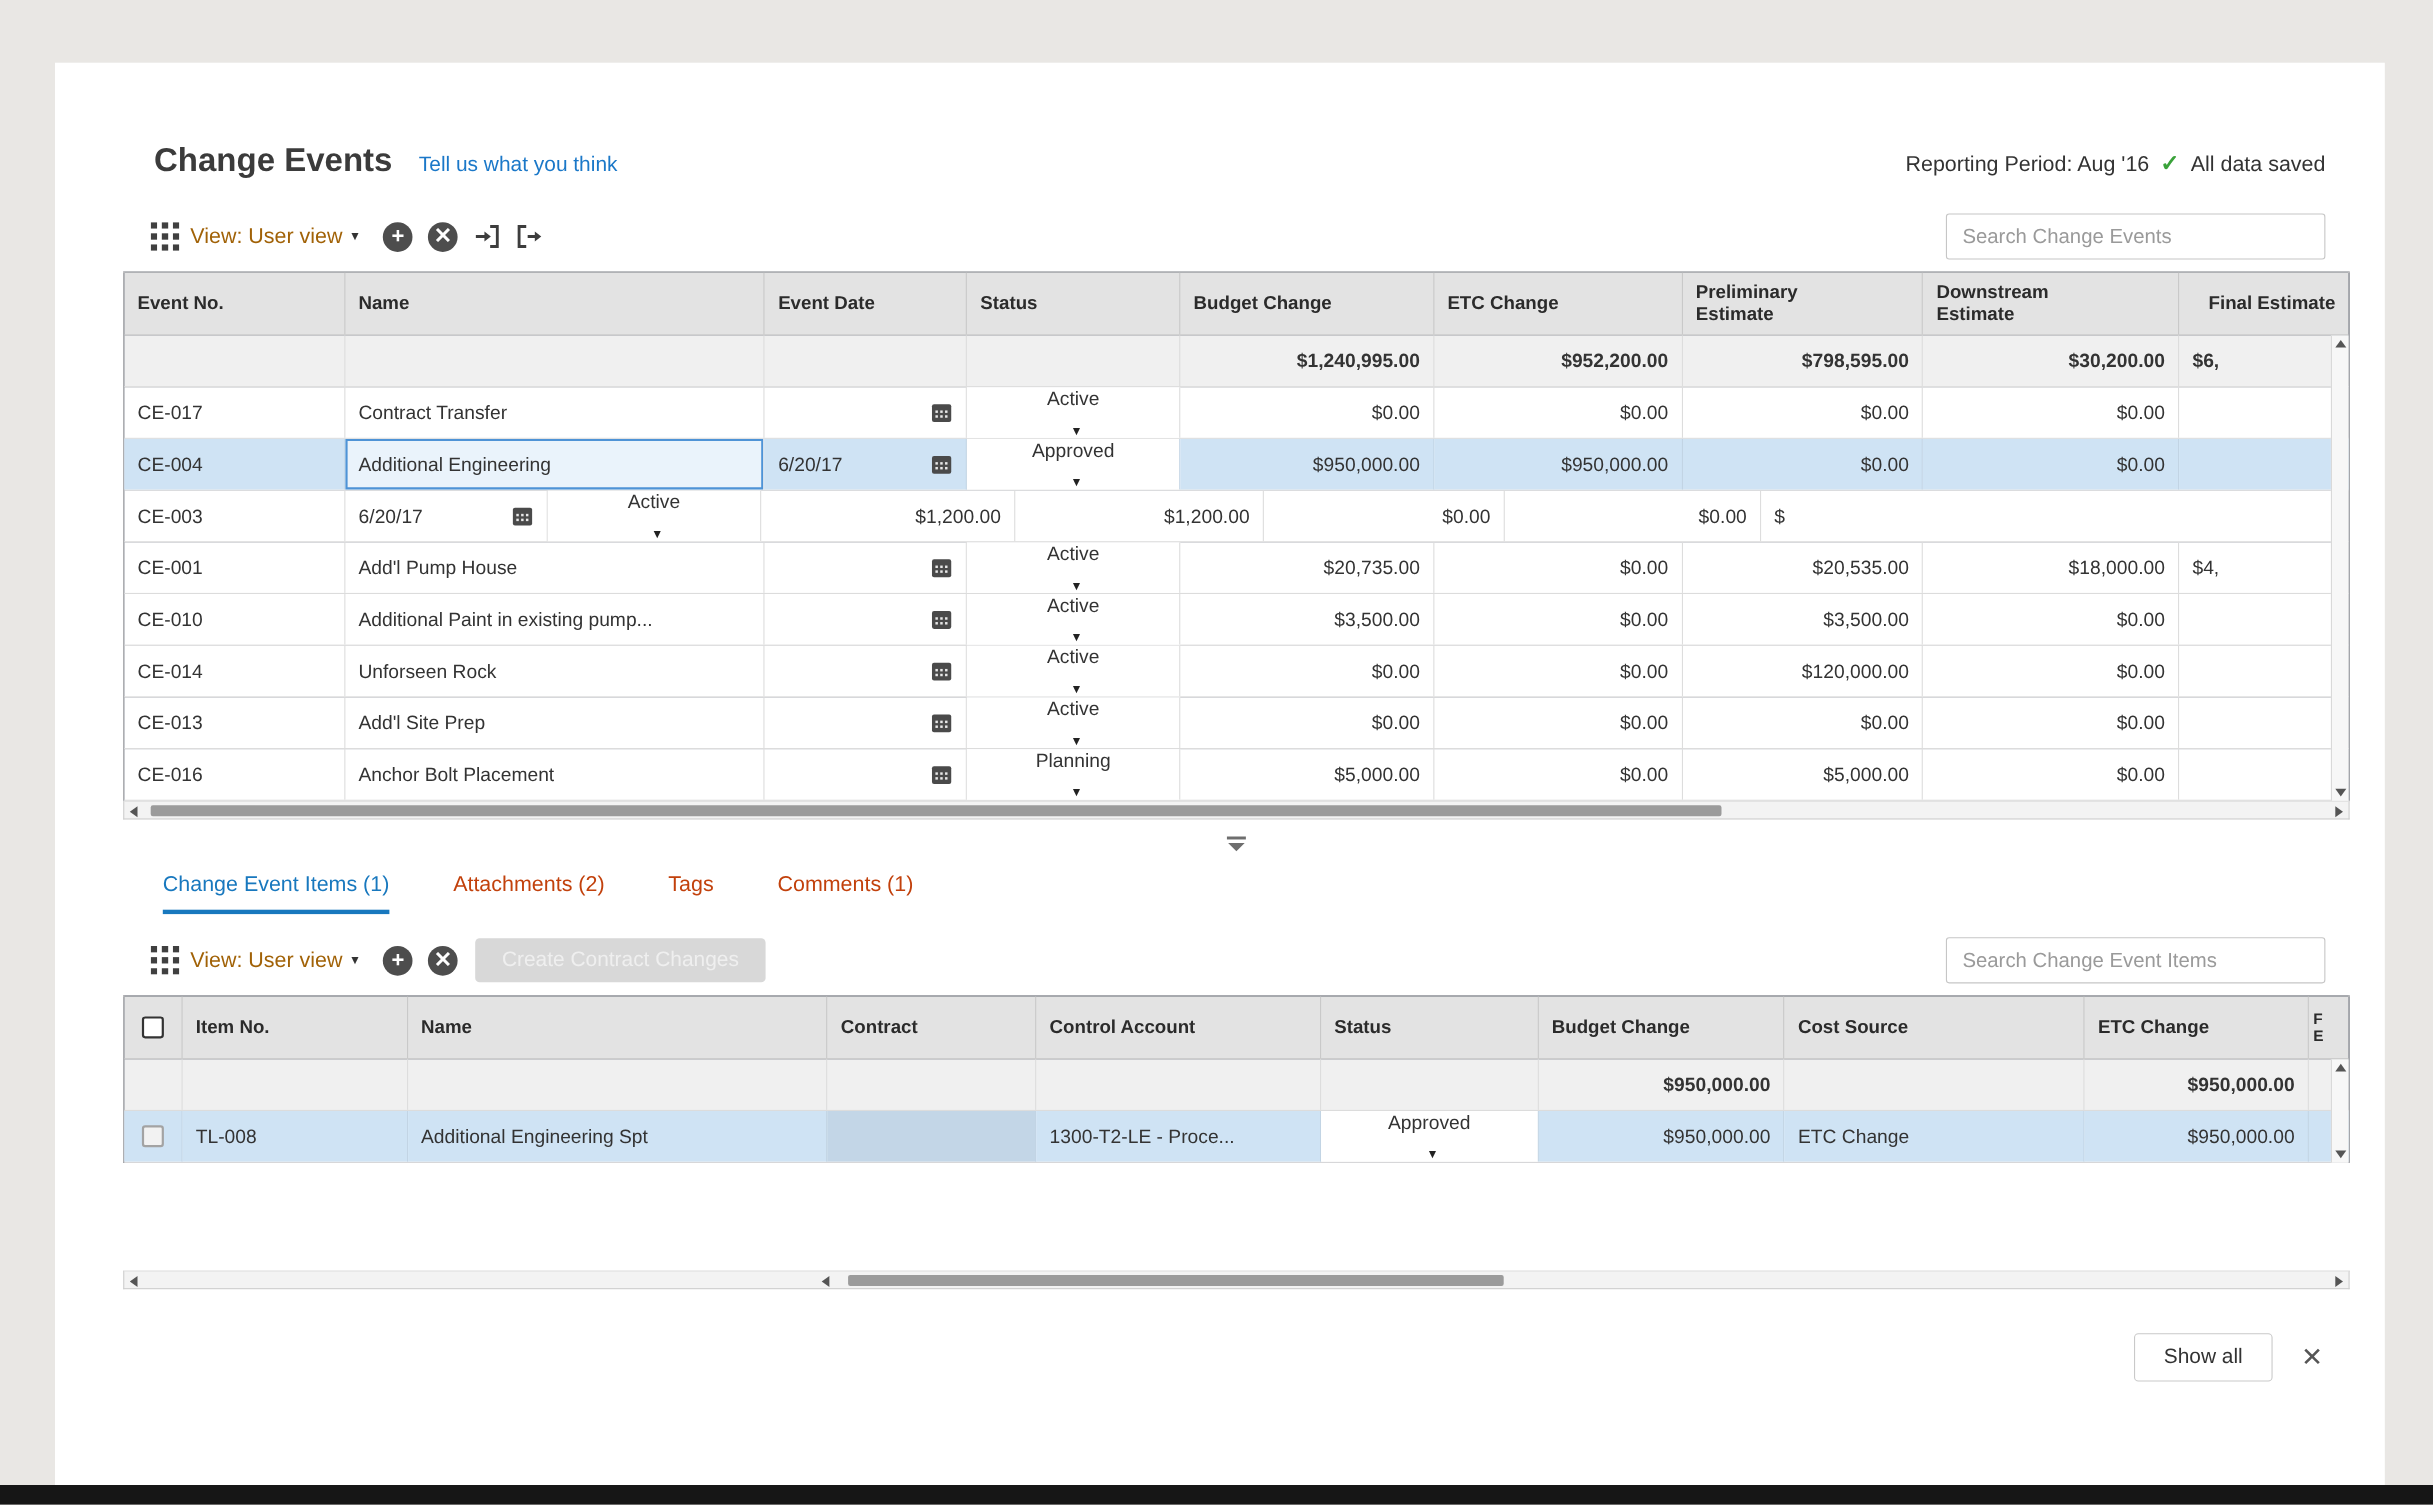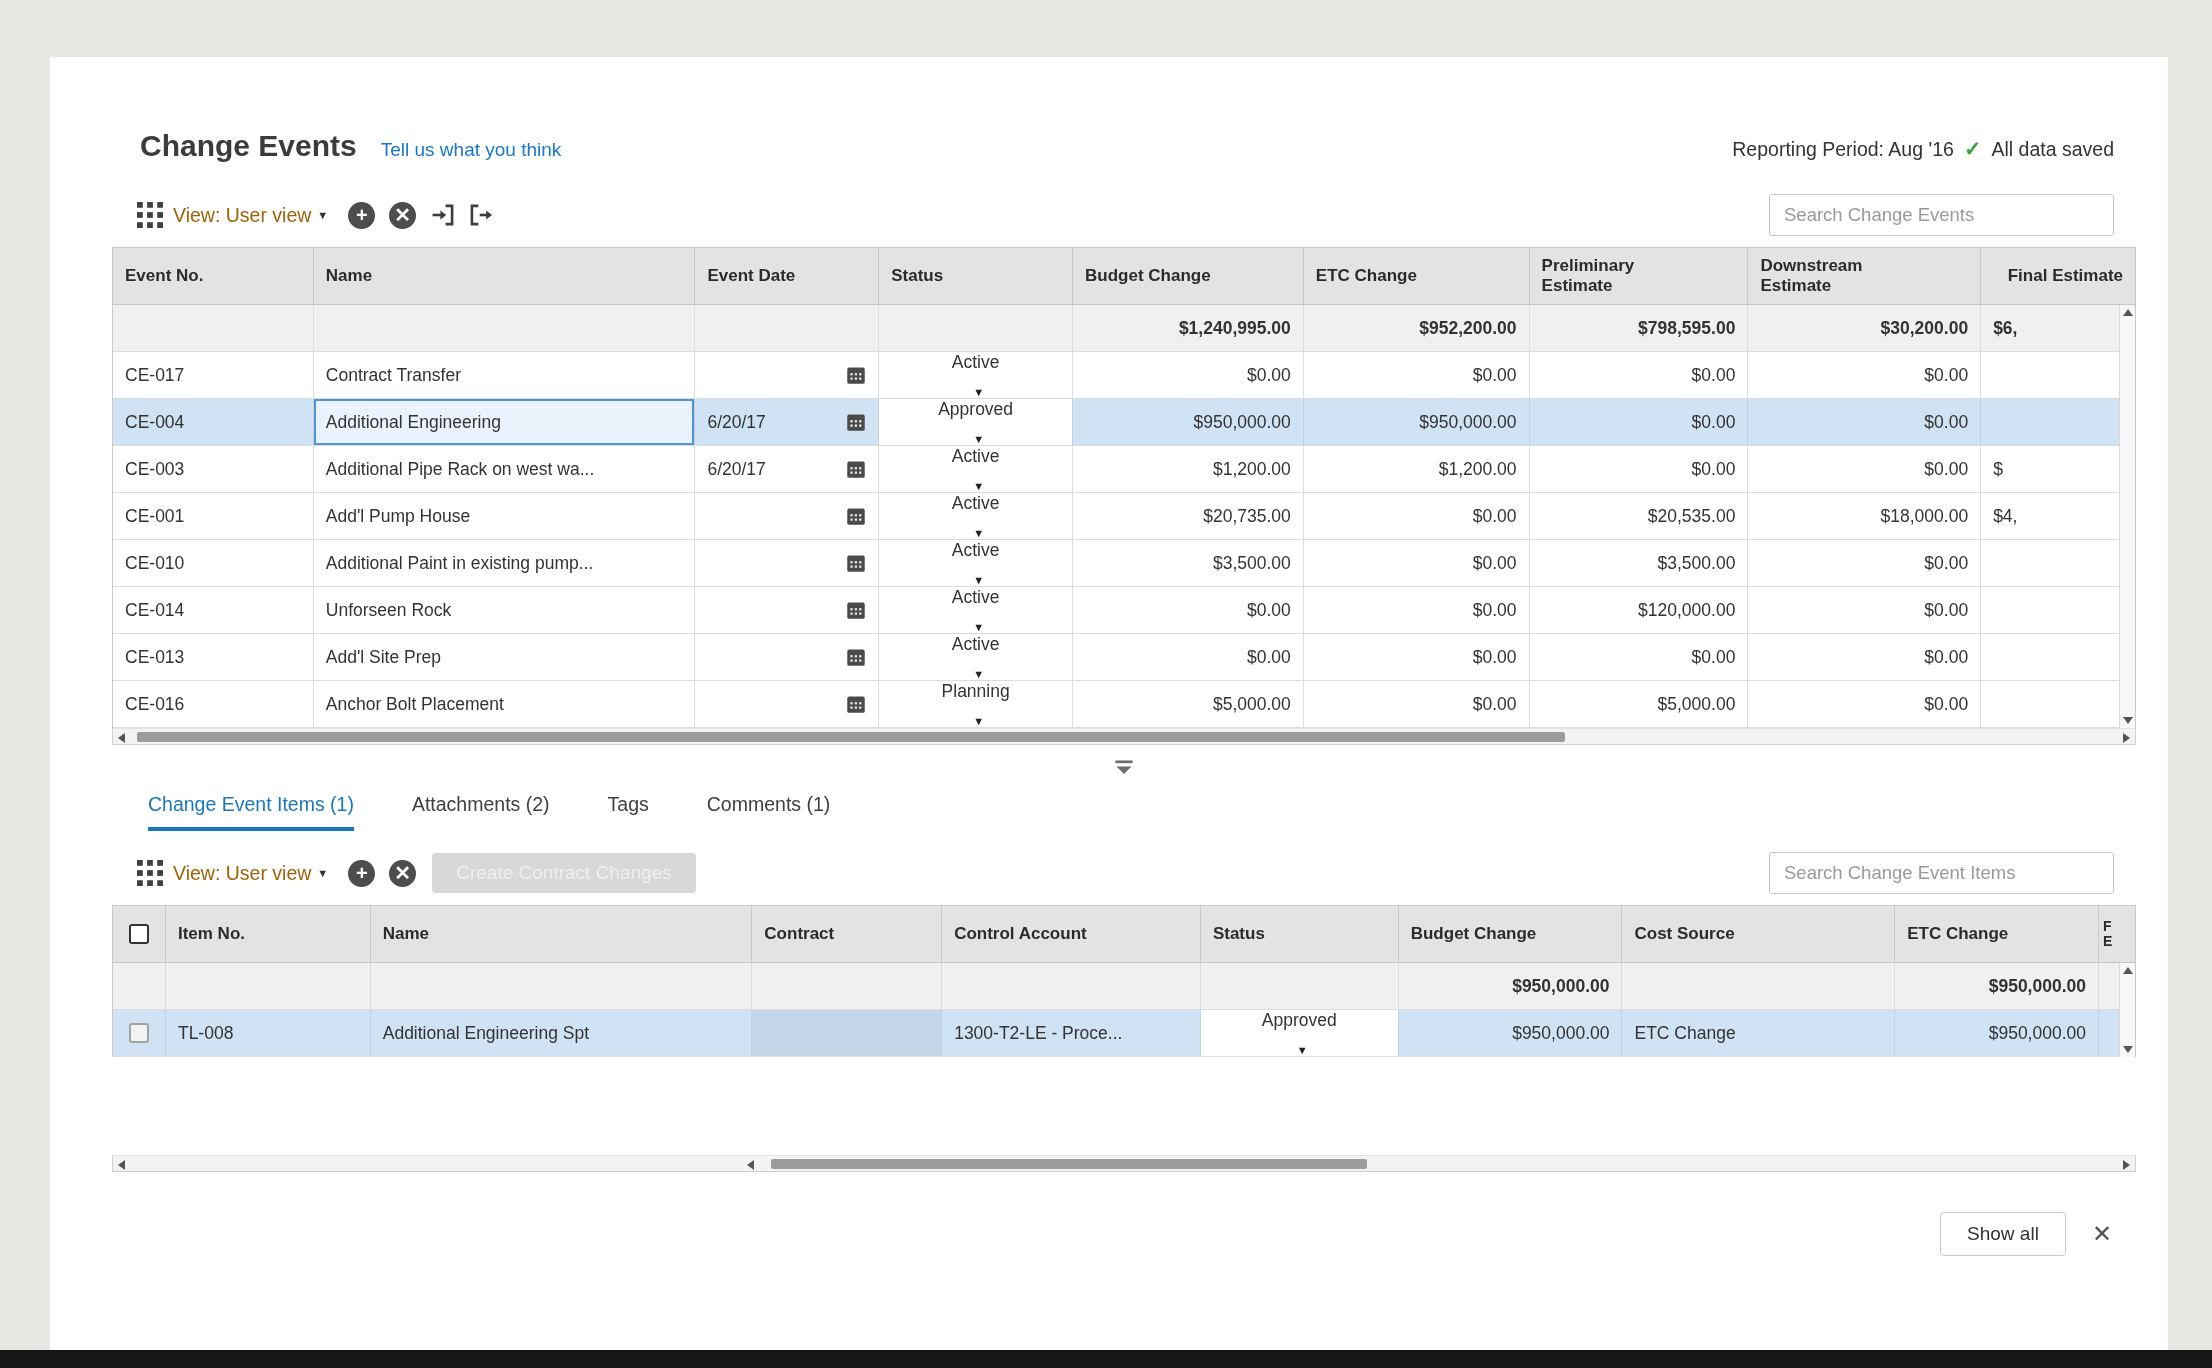--- a/index.html
+++ b/index.html
@@ -113,21 +113,21 @@
     padding:4px 0; z-index:3;
   }
   .vtri-up   { width:0; height:0; border-left:5px solid transparent; border-right:5px solid transparent; border-bottom:7px solid #555; cursor:pointer; }
   .vtri-down { width:0; height:0; border-left:5px solid transparent; border-right:5px solid transparent; border-top:7px solid #555; cursor:pointer; }
 
   
   .splitter { display:flex; justify-content:center; margin-top:14px; height:20px; cursor:pointer; }
 
   
   .tabs { display:flex; gap:58px; padding-left:36px; margin-top:14px; align-items:flex-start; }
-  .tab { font-size:19.5px; color:#404040; padding-bottom:11px; cursor:pointer; }
+  .tab { font-size:19.5px; color:#c2410c; padding-bottom:11px; cursor:pointer; }
   .tab.active { color:#1878be; border-bottom:4px solid #1878be; }
 
   
   .footer { display:flex; justify-content:flex-end; align-items:center; gap:26px; margin-top:40px; padding-right:24px; }
   .show-all-btn {
     height:44px; padding:0 26px; background:#fff;
     border:1px solid #c9c9c9; border-radius:4px;
     font-size:19px; color:#333; font-family:"Liberation Sans", sans-serif; cursor:pointer;
   }
   .close-x { font-size:24px; color:#555; cursor:pointer; }
@@ -272,21 +272,20 @@
           </div>
         <div class="td t1c5 money">$950,000.00</div>
         <div class="td t1c6 money">$950,000.00</div>
         <div class="td t1c7 money">$0.00</div>
         <div class="td t1c8 money">$0.00</div>
         <div class="td t1c9 clip"></div>
       </div>
 
       <div class="tr">
         <div class="td t1c1">CE-003</div>
-        <div class="td t1c2">Additional Pipe Rack on west wa...</div>
         <div class="td t1c3 datecell">
             <span>6/20/17</span>
             <span class="calbtn">
               <svg width="20" height="20" viewBox="0 0 16 16">
                 <rect x="1" y="2" width="14" height="13" rx="1.5" fill="#4a4a4a"></rect>
                 <g fill="#e8e8e8">
                   <rect x="3.5" y="6.5" width="1.8" height="1.8"></rect>
                   <rect x="7" y="6.5" width="1.8" height="1.8"></rect>
                   <rect x="10.5" y="6.5" width="1.8" height="1.8"></rect>
                   <rect x="3.5" y="10" width="1.8" height="1.8"></rect>

